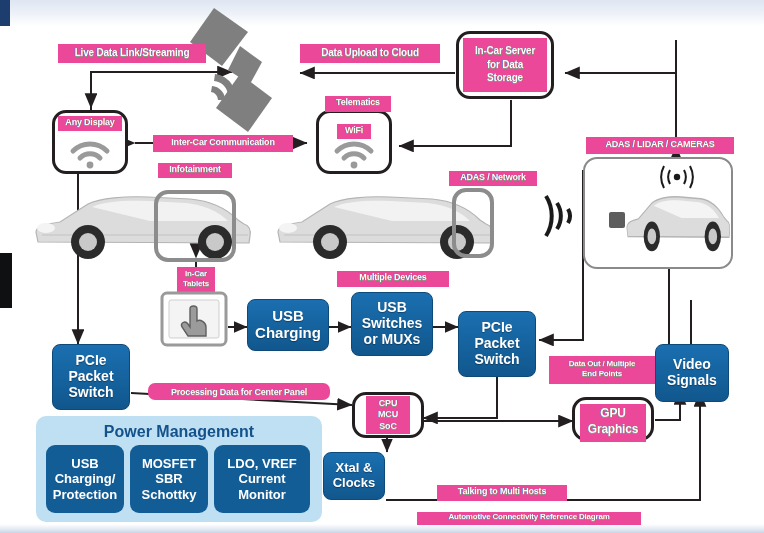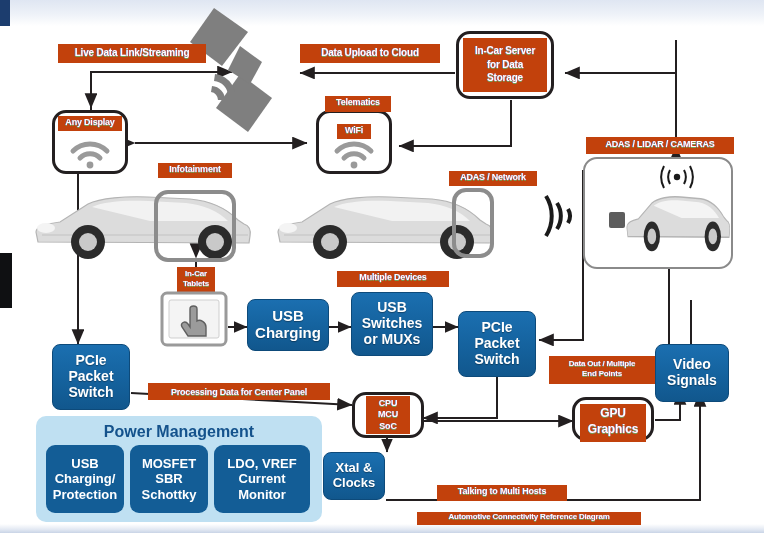--- a/index.html
+++ b/index.html
@@ -24,21 +24,21 @@
     position:absolute;left:0;top:253px;width:12px;height:55px;background:#0f1012;
   }
   .bg-bottom-bar{
     position:absolute;left:0;top:524px;width:764px;height:9px;
     background:linear-gradient(to bottom,#ffffff 0%, #e3e9f3 60%, #c9d4e6 100%);
   }
 
   
   .lbl{
     position:absolute;
-    background:#c2410c;
+    background:#ec4899;
     color:#ffffff;
     font-weight:bold;
     line-height:1.06;
     text-align:center;
     letter-spacing:-0.2px;
     padding:1px 3px;
     box-sizing:border-box;
     white-space:pre-line;
     
     text-shadow:
@@ -314,26 +314,27 @@
       <path d="M30,18 c0,-4 7,-4 7,0 l0,12 c3,-2 9,1 9,6 l0,9 l-18,0 l-6,-9 c-2,-4 3,-7 6,-3 l2,3 z" fill="#9b9b9b" stroke="#5f5f5f" stroke-width="1.4"></path>
     </svg>
   </div>
 
   <div class="lbl" style="left:58px;top:44px;width:148px;height:19px;font-size:10px;padding-top:4px;">Live Data Link/Streaming</div>
 
   <div class="lbl" style="left:300px;top:44px;width:140px;height:19px;font-size:10px;padding-top:4px;">Data Upload to Cloud</div>
 
   <div class="lbl" style="left:325px;top:96px;width:66px;height:16px;font-size:9px;padding-top:2px;">Telematics</div>
 
+  <div class="lbl" style="left:153px;top:135px;width:140px;height:17px;font-size:9px;padding-top:3px;">Inter-Car Communication</div>
 
   <div class="lbl" style="left:586px;top:137px;width:148px;height:17px;font-size:9px;padding-top:3px;">ADAS / LIDAR / CAMERAS</div>
 
   <div class="lbl" style="left:337px;top:271px;width:112px;height:16px;font-size:9px;padding-top:2px;">Multiple Devices</div>
 
-  <div class="lbl" style="left:148px;top:383px;width:182px;height:17px;font-size:9px;padding-top:5px;">Processing Data for Center Panel</div>
+  <div class="lbl" style="left:148px;top:383px;width:182px;height:17px;font-size:9px;padding-top:5px;border-radius:7px;">Processing Data for Center Panel</div>
 
   <div class="lbl" style="left:549px;top:356px;width:106px;height:28px;font-size:8px;padding-top:3px;line-height:1.3;">Data Out / Multiple
 End Points</div>
 
   <div class="lbl" style="left:437px;top:449px;width:130px;height:16px;font-size:9px;padding-top:2px;margin-top:36px;">Talking to Multi Hosts</div>
 
   <div class="node" style="left:352px;top:392px;width:72px;height:46px;"></div>
   <div class="lbl" style="left:366px;top:396px;width:44px;height:38px;font-size:9px;padding-top:2px;line-height:1.25;">CPU
 MCU
 SoC</div>

